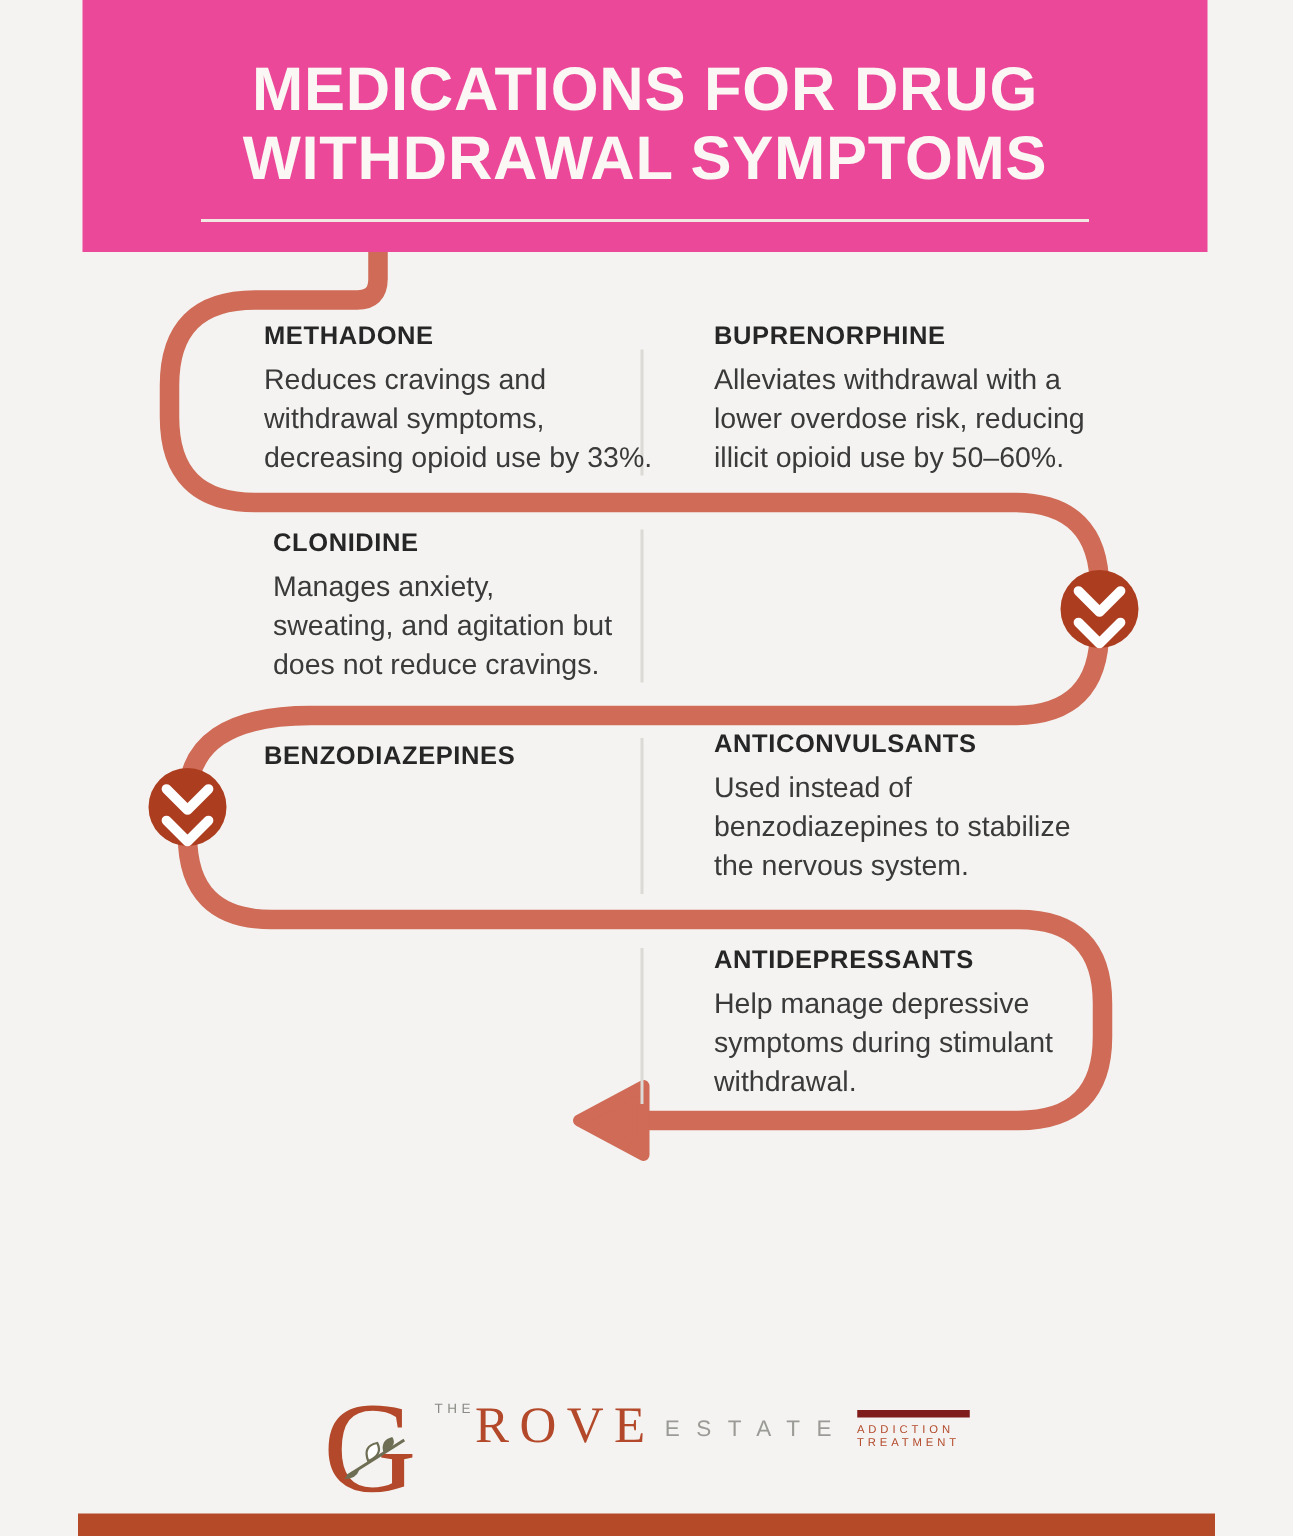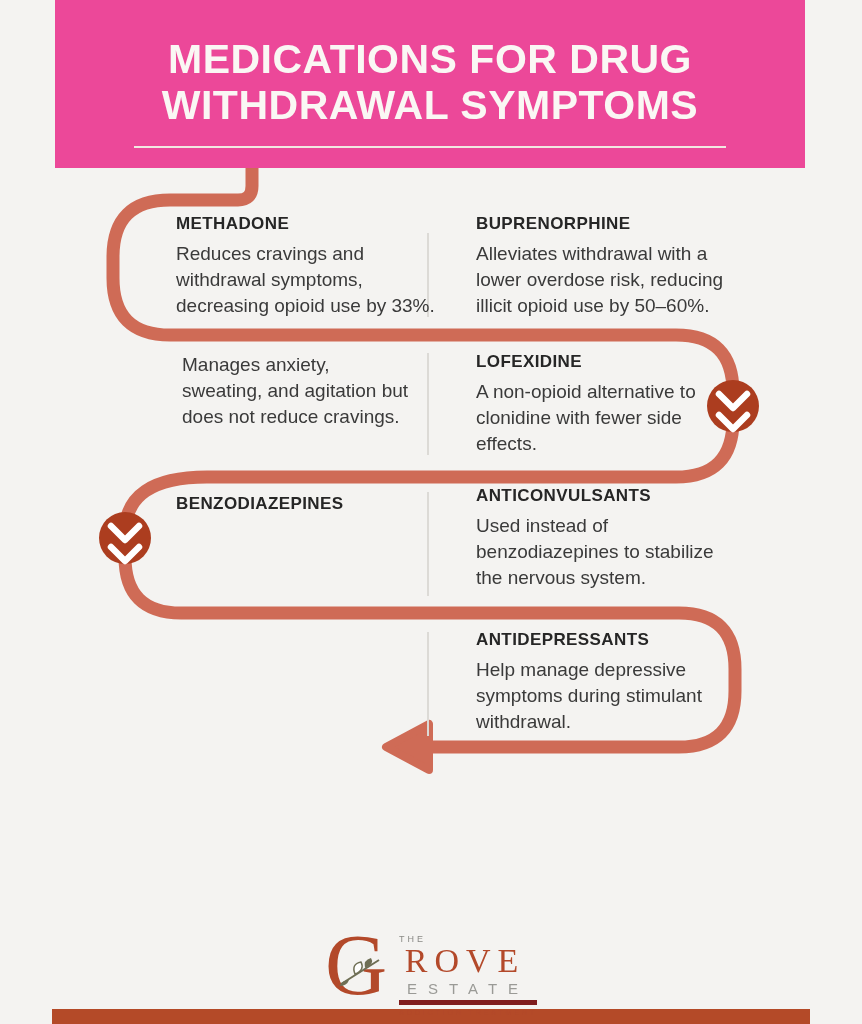--- a/index.html
+++ b/index.html
@@ -59,21 +59,21 @@
   .logo{
     position:absolute;left:50%;top:928px;transform:translateX(-50%);
     display:flex;align-items:flex-start;z-index:3;
   }
   .logo-g{
     position:relative;
     font-family:"Liberation Serif", serif;
     font-size:86px;line-height:74px;color:#B3492A;font-weight:400;
   }
   .logo-leaf{position:absolute;left:12px;top:26px;}
-  .logo-right{display:flex;flex-direction:column;align-items:center;margin-left:6px;margin-top:6px;}
+  .logo-right{display:flex;flex-direction:row;align-items:center;margin-left:6px;margin-top:6px;}
   .logo-the{
     font-size:9px;letter-spacing:3px;color:#8A8A86;align-self:flex-start;margin-left:6px;
   }
   .logo-rove{
     font-family:"Liberation Serif", serif;
     font-size:34px;line-height:34px;letter-spacing:7px;color:#B3492A;
   }
   .logo-estate{
     font-size:15px;letter-spacing:11px;color:#9A9A96;margin-top:2px;margin-left:6px;
   }
@@ -125,25 +125,22 @@
 
   <div class="cell cell-0">
     <h3>METHADONE</h3>
     <p>Reduces cravings and withdrawal symptoms, decreasing opioid use by 33%.</p>
   </div>
   <div class="cell cell-1">
     <h3>BUPRENORPHINE</h3>
     <p>Alleviates withdrawal with a lower overdose risk, reducing illicit opioid use by 50–60%.</p>
   </div>
   <div class="cell cell-2">
+    <h3>CLONIDINE</h3>
     <p>Manages anxiety, sweating, and agitation but does not reduce cravings.</p>
-  </div>
-  <div class="cell cell-3">
-    <h3>LOFEXIDINE</h3>
-    <p>A non-opioid alternative to clonidine with fewer side effects.</p>
   </div>
   <div class="cell cell-4">
     <h3>BENZODIAZEPINES</h3>
   </div>
   <div class="cell cell-5">
     <h3>ANTICONVULSANTS</h3>
     <p>Used instead of benzodiazepines to stabilize the nervous system.</p>
   </div>
   <div class="cell cell-6">
     <h3>ANTIDEPRESSANTS</h3>

